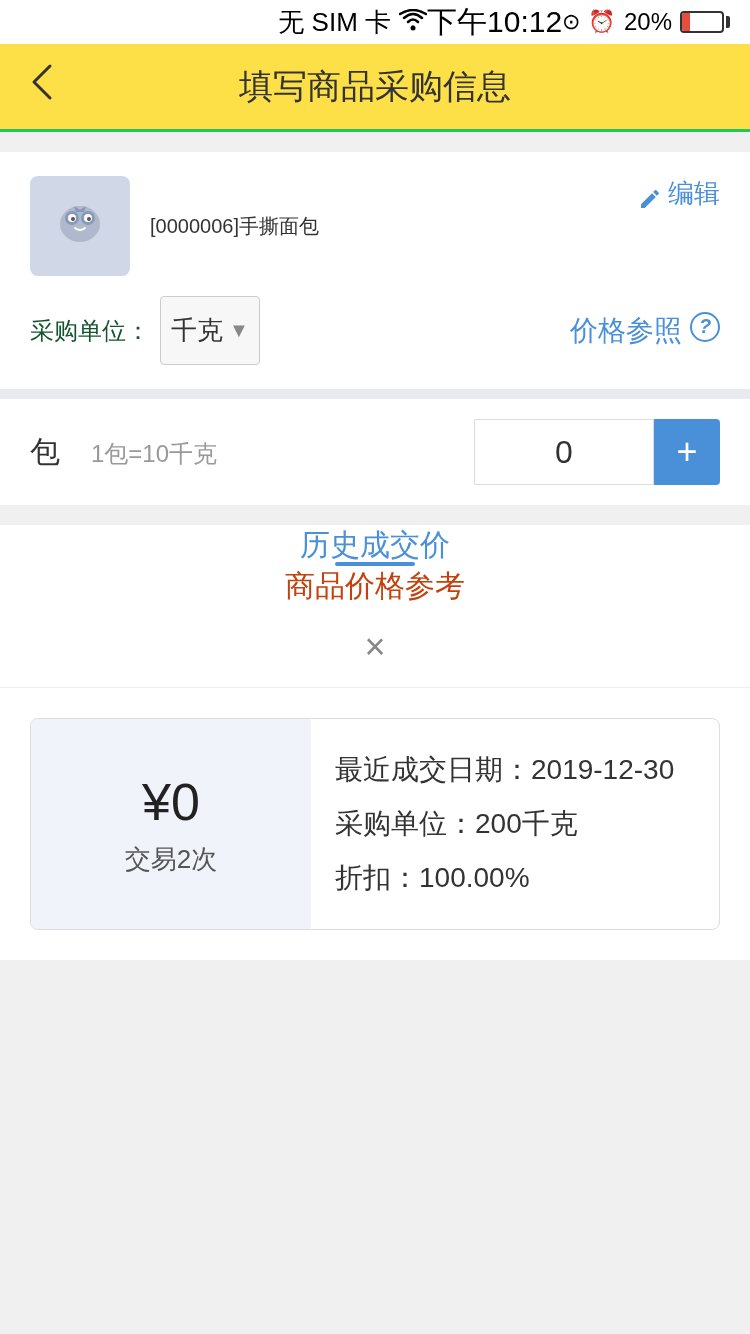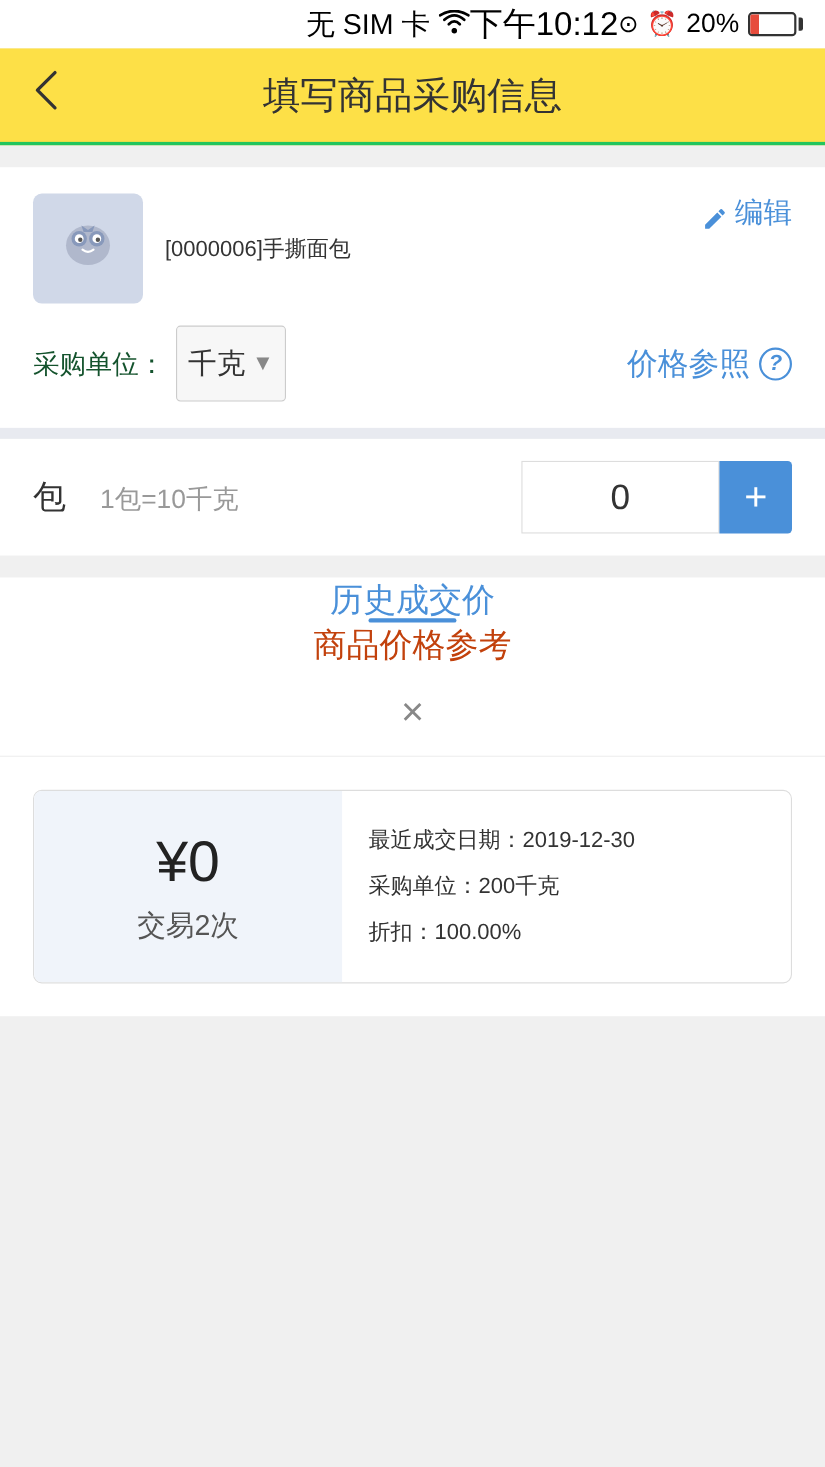--- a/index.html
+++ b/index.html
@@ -168,21 +168,20 @@
     .unit-select-arrow {
       font-size: 20px;
       color: #888;
       margin-left: 6px;
     }
     .price-ref {
       font-size: 28px;
       color: #4a90d9;
       cursor: pointer;
       display: flex;
-      align-items: center;
       gap: 8px;
     }
     .price-ref-icon {
       width: 30px;
       height: 30px;
       border: 2px solid #4a90d9;
       border-radius: 50%;
       display: flex;
       align-items: center;
       justify-content: center;
@@ -333,21 +332,21 @@
     }
     .price-card-right {
       flex: 1;
       padding: 30px 24px;
       display: flex;
       flex-direction: column;
       gap: 12px;
       justify-content: center;
     }
     .price-detail-row {
-      font-size: 20px;
+      font-size: 28px;
       color: #333;
       line-height: 1.5;
     }
 
     
     .main-bg {
       background: #f0f0f0;
       min-height: 700px;
     }
   </style>

